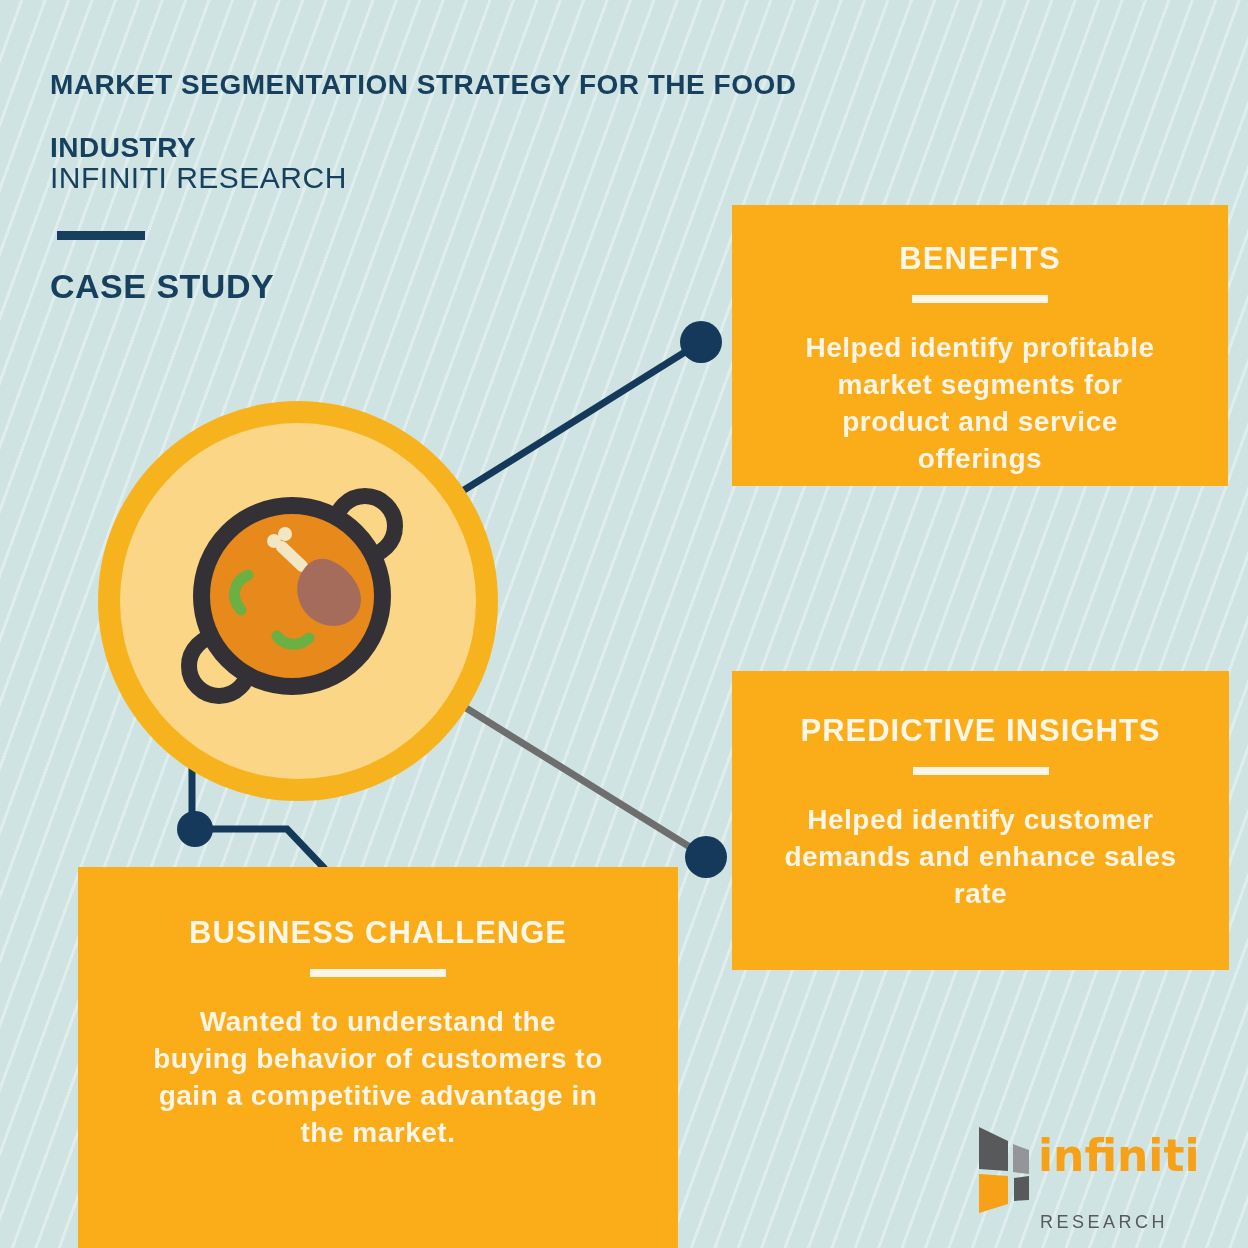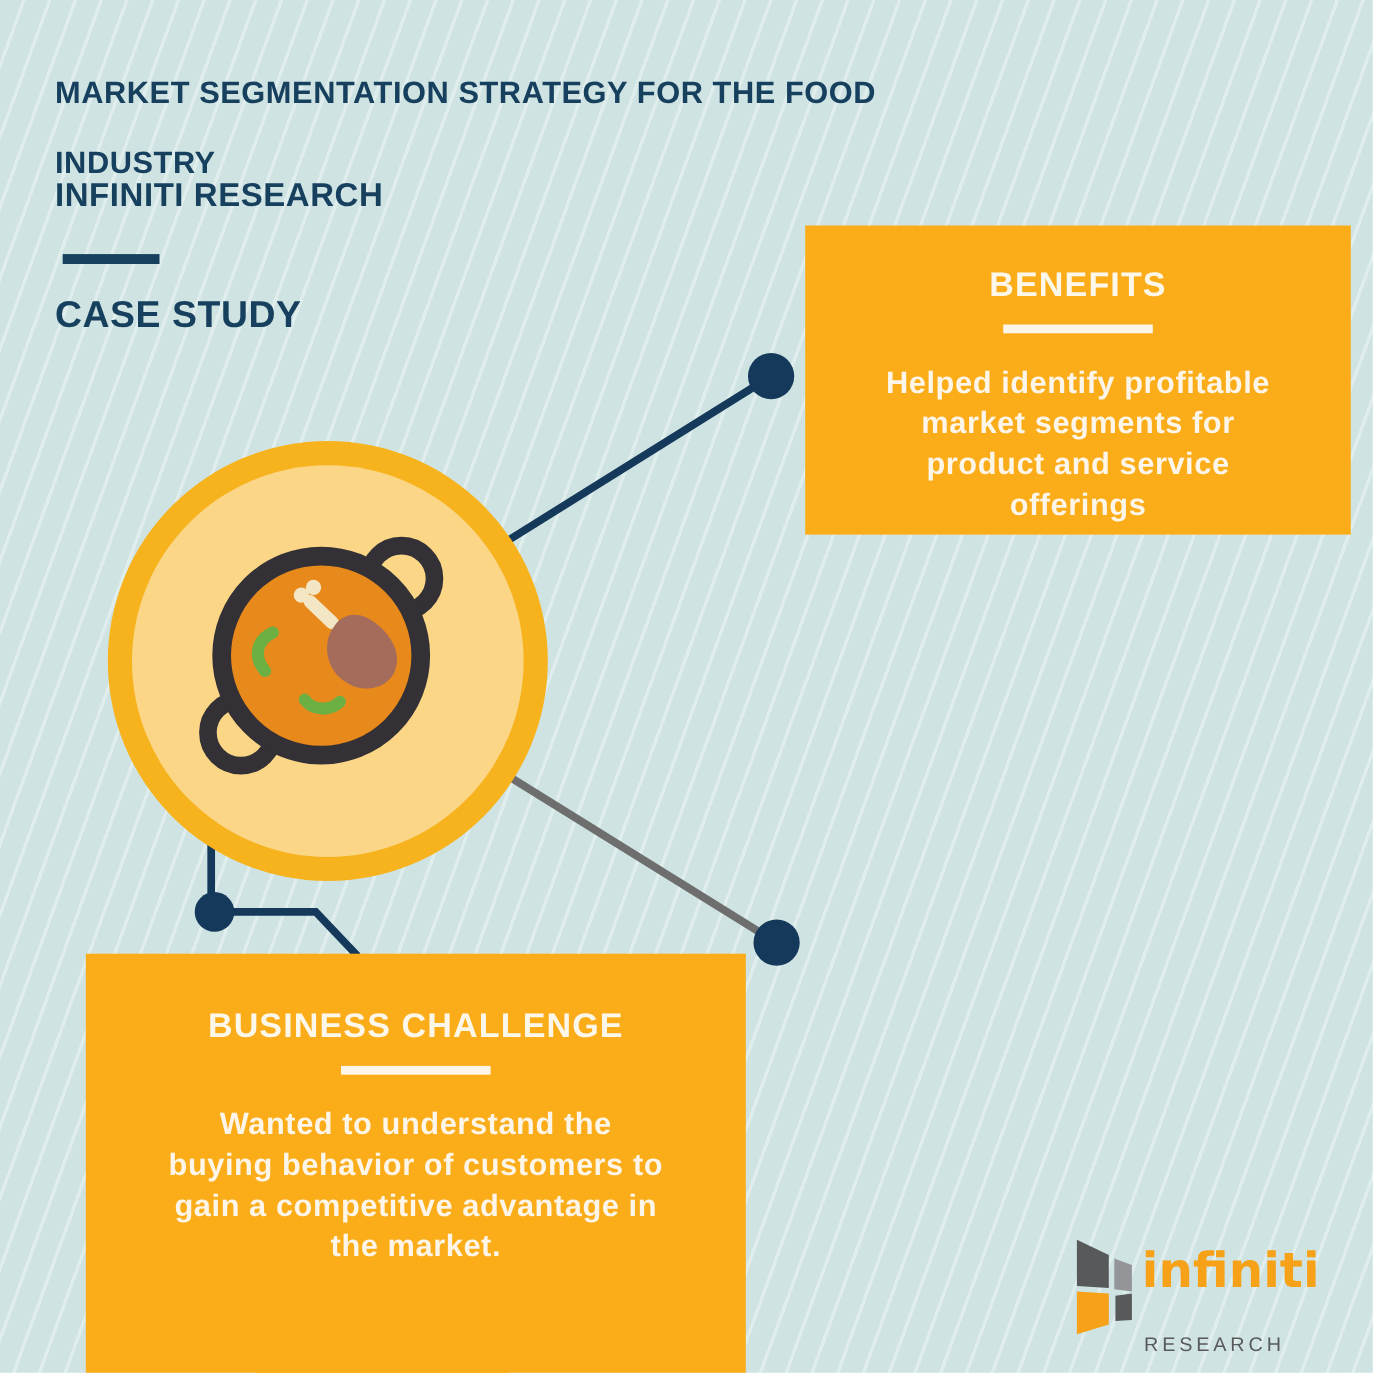--- a/index.html
+++ b/index.html
@@ -14,21 +14,21 @@
         #dfeeec 19px, #dfeeec 22px);
   }
   
   .title{
     position:absolute;left:50px;top:34px;width:1170px;
     font-size:28px;font-weight:bold;line-height:63px;
     letter-spacing:.5px;color:#17405f;white-space:pre-line;
   }
   .subtitle{
     position:absolute;left:50px;top:161px;
-    font-size:30px;font-weight:bold;letter-spacing:.5px;color:#17405f;
+    font-size:30px;font-weight:normal;letter-spacing:.5px;color:#17405f;
   }
   .title-divider{
     position:absolute;left:57px;top:231px;width:88px;height:9px;background:#17405f;
   }
   .case-label{
     position:absolute;left:50px;top:267px;
     font-size:34px;font-weight:bold;letter-spacing:.5px;color:#17405f;
   }
   
   .connectors{position:absolute;left:0;top:0;z-index:1;}
@@ -117,20 +117,27 @@
 
   <section class="card card-benefits">
     <h2>BENEFITS</h2>
     <div class="card-divider"></div>
     <p>Helped identify profitable
 market segments for
 product and service
 offerings</p>
   </section>
 
+  <section class="card card-predictive">
+    <h2>PREDICTIVE INSIGHTS</h2>
+    <div class="card-divider"></div>
+    <p>Helped identify customer
+demands and enhance sales
+rate</p>
+  </section>
 
   <section class="card card-challenge">
     <h2>BUSINESS CHALLENGE</h2>
     <div class="card-divider"></div>
     <p>Wanted to understand the
 buying behavior of customers to
 gain a competitive advantage in
 the market.</p>
   </section>
 

